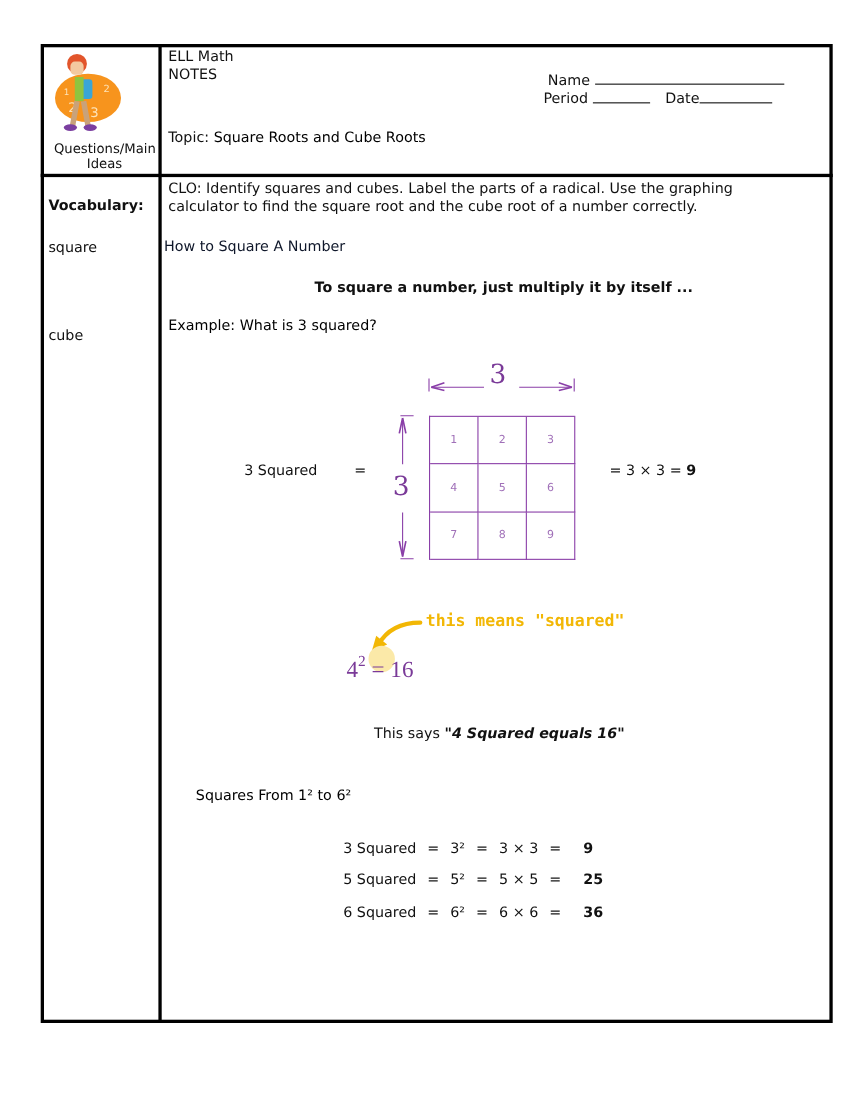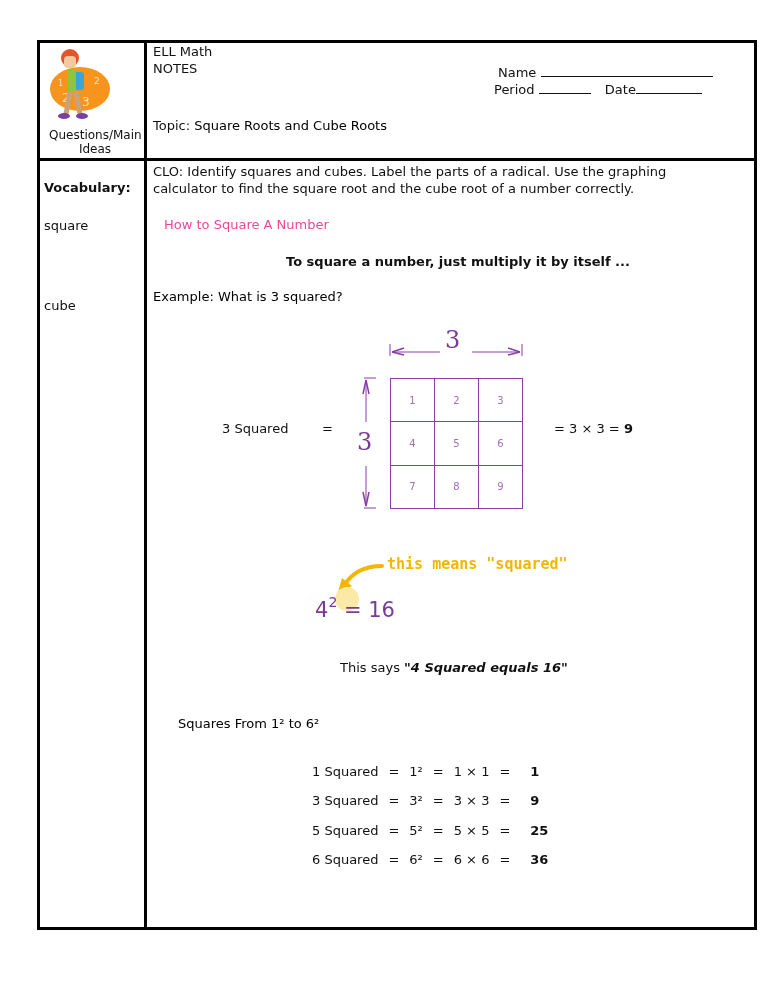--- a/index.html
+++ b/index.html
@@ -67,21 +67,21 @@
   <span style="color:#000;">Square Roots and Cube Roots</span>
 </div>
 
 <div class="abs t13 bold" style="left:44px; top:180px;">Vocabulary:</div>
 <div class="abs t13" style="left:44px; top:218px;">square</div>
 <div class="abs t13" style="left:44px; top:274px;margin-top:24px;">cube</div>
 
 <div class="abs t13" style="left:153px; top:164px;">CLO: Identify squares and cubes. Label the parts of a radical. Use the graphing</div>
 <div class="abs t13" style="left:153px; top:181px;">calculator to find the square root and the cube root of a number correctly.</div>
 
-<div class="abs t13" style="left:164px; top:217px; color:#ec4899;">How to Square A Number</div>
+<div class="abs t13" style="left:149px; top:217px; color:#0f172a;">How to Square A Number</div>
 <div class="abs t13" style="left:286px; top:254px;font-weight:bold;">To square a number, just multiply it by itself ...</div>
 <div class="abs t13" style="left:153px; top:289px; color:#000;">Example: What is 3 squared?</div>
 
 <div class="abs purple" style="left:445px; top:326px; font-size:24px; font-family:'DejaVu Serif', serif;">3</div>
 <svg class="abs" style="left:388px; top:342px;" width="136" height="20">
   <path d="M2 2 V14 M134 2 V14" stroke="#8a3fa8" stroke-width="1"></path>
   <path d="M4 10 L52 10 M84 10 L132 10" stroke="#8a3fa8" stroke-width="1"></path>
   <path d="M4 10 L16 6 M4 10 L16 13 M132 10 L120 6 M132 10 L120 13" stroke="#8a3fa8" stroke-width="1.5"></path>
 </svg>
 <svg class="abs" style="left:356px; top:376px;" width="22" height="134">
@@ -109,43 +109,34 @@
   <span>= 3 × 3 =</span>
   <span class="bold">9</span>
 </div>
 
 <svg class="abs" style="left:330px; top:558px;" width="60" height="40">
   <path d="M52 8 C34 8 22 14 14 28" stroke="#f2b705" stroke-width="4" fill="none" stroke-linecap="round"></path>
   <path d="M8 34 L12 20 L22 28 Z" fill="#f2b705"></path>
 </svg>
 <div class="abs yellow" style="left:387px; top:555px; font-size:15px; font-weight:bold; font-family:'DejaVu Sans Mono', monospace;">this means "squared"</div>
 <div class="abs" style="left:335px; top:587px; width:24px; height:24px; border-radius:50%; background:#fbe9a8;"></div>
-<div class="abs purple" style="left:315px; top:596px; font-size:21px;">
+<div class="abs purple" style="left:315px; top:596px; font-size:21px;font-family:Liberation Serif, serif;">
   <span>4</span><sup style="font-size:14px; position:relative; top:-2px;">2</sup>
   <span>= 16</span>
 </div>
 
 <div class="abs t13" style="left:340px; top:660px;">
   <span>This says</span>
   <span style="font-style:italic; font-weight:bold;">"4 Squared equals 16"</span>
 </div>
 
 <div class="abs t13" style="left:153px; top:716px; color:#000;margin-left:25px;">Squares From 1² to 6²</div>
 
 <table class="sq-table">
   <tbody>
-      <tr>
-    <td>1 Squared</td>
-    <td class="eq">=</td>
-    <td>1²</td>
-    <td class="eq">=</td>
-    <td>1 × 1</td>
-    <td class="eq">=</td>
-    <td class="res">1</td>
-  </tr>
   <tr>
     <td>3 Squared</td>
     <td class="eq">=</td>
     <td>3²</td>
     <td class="eq">=</td>
     <td>3 × 3</td>
     <td class="eq">=</td>
     <td class="res">9</td>
   </tr>
   <tr>

